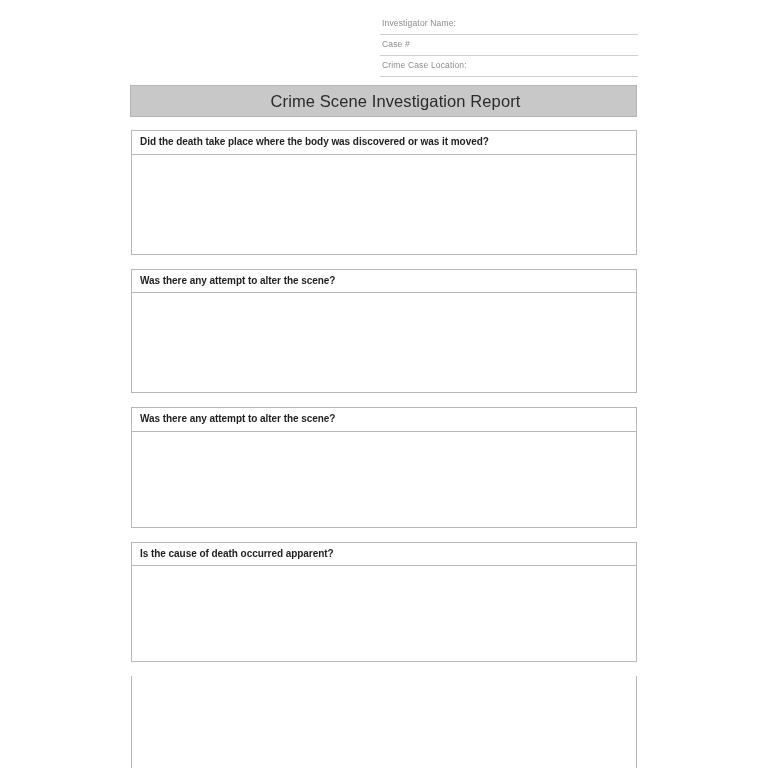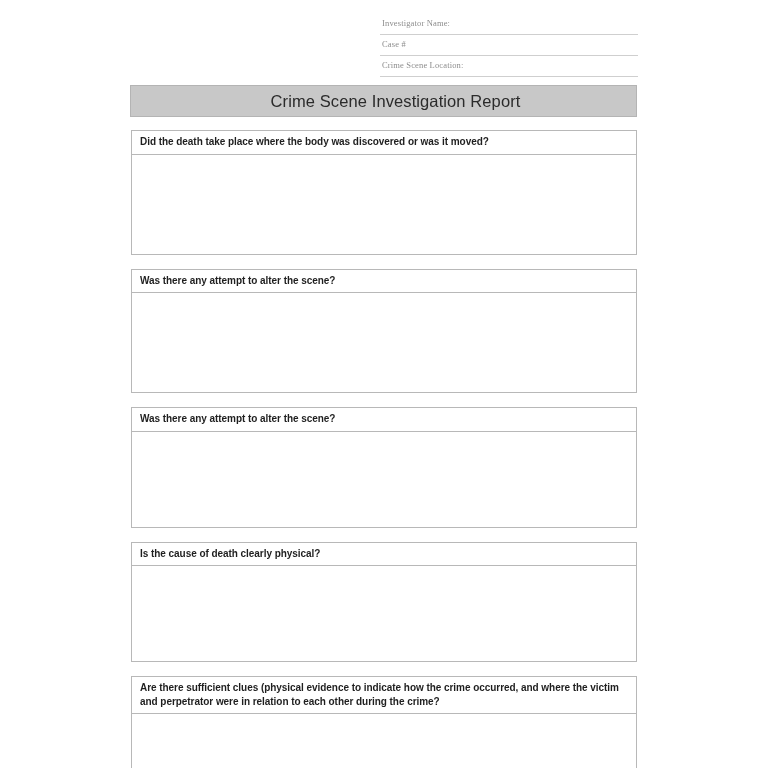--- a/index.html
+++ b/index.html
@@ -22,21 +22,20 @@
     position: absolute;
     left: 380px;
     top: 14px;
     width: 258px;
   }
   .header-field {
     border-bottom: 1px solid #cfcfcf;
     padding: 0 0 2px 2px;
     height: 18px;
     box-sizing: content-box;
-    font-family: Liberation Serif, serif;
   }
   .header-field + .header-field {
     margin-top: 0;
   }
   .header-field-label {
     font-size: 8.5px;
     color: #8d8d8d;
     letter-spacing: 0.15px;
     line-height: 18px;
     display: block;
@@ -104,21 +103,21 @@
 <body>
 
 <div class="header-fields">
   <div class="header-field">
     <span class="header-field-label">Investigator Name:</span>
   </div>
   <div class="header-field">
     <span class="header-field-label">Case #</span>
   </div>
   <div class="header-field">
-    <span class="header-field-label">Crime Scene Location:</span>
+    <span class="header-field-label">Crime Case Location:</span>
   </div>
 </div>
 
 <div class="title-banner">
   <span class="title-banner-text">Crime Scene Investigation Report</span>
 </div>
 
 <div class="sections">
 
   <div class="section">
@@ -137,25 +136,22 @@
 
   <div class="section">
     <div class="section-label-box">
       <span class="section-label-text">Was there any attempt to alter the scene?</span>
     </div>
     <div class="section-answer-box" style="height: 96px;"></div>
   </div>
 
   <div class="section">
     <div class="section-label-box">
-      <span class="section-label-text">Is the cause of death clearly physical?</span>
+      <span class="section-label-text">Is the cause of death occurred apparent?</span>
     </div>
     <div class="section-answer-box" style="height: 96px;"></div>
   </div>
 
   <div class="section">
-    <div class="section-label-box">
-      <span class="section-label-text">Are there sufficient clues (physical evidence to indicate how the crime occurred, and where the victim and perpetrator were in relation to each other during the crime?</span>
-    </div>
     <div class="section-answer-box" style="height: 96px;"></div>
   </div>
 
 </div>
 
 </body></html>

